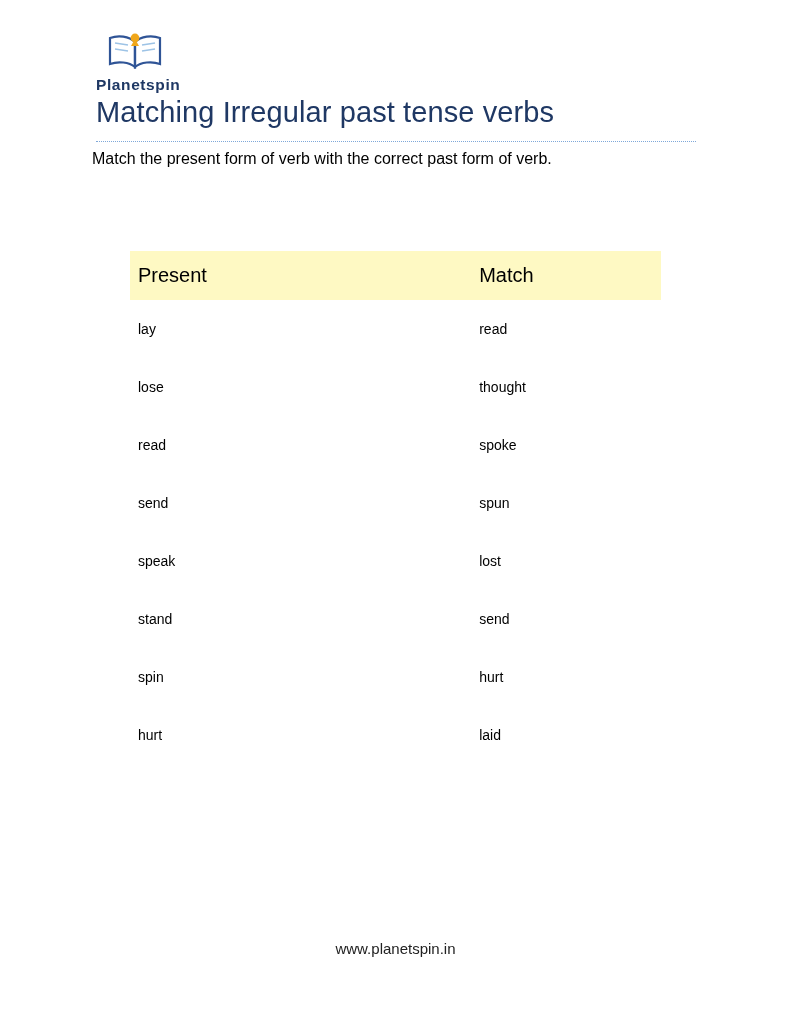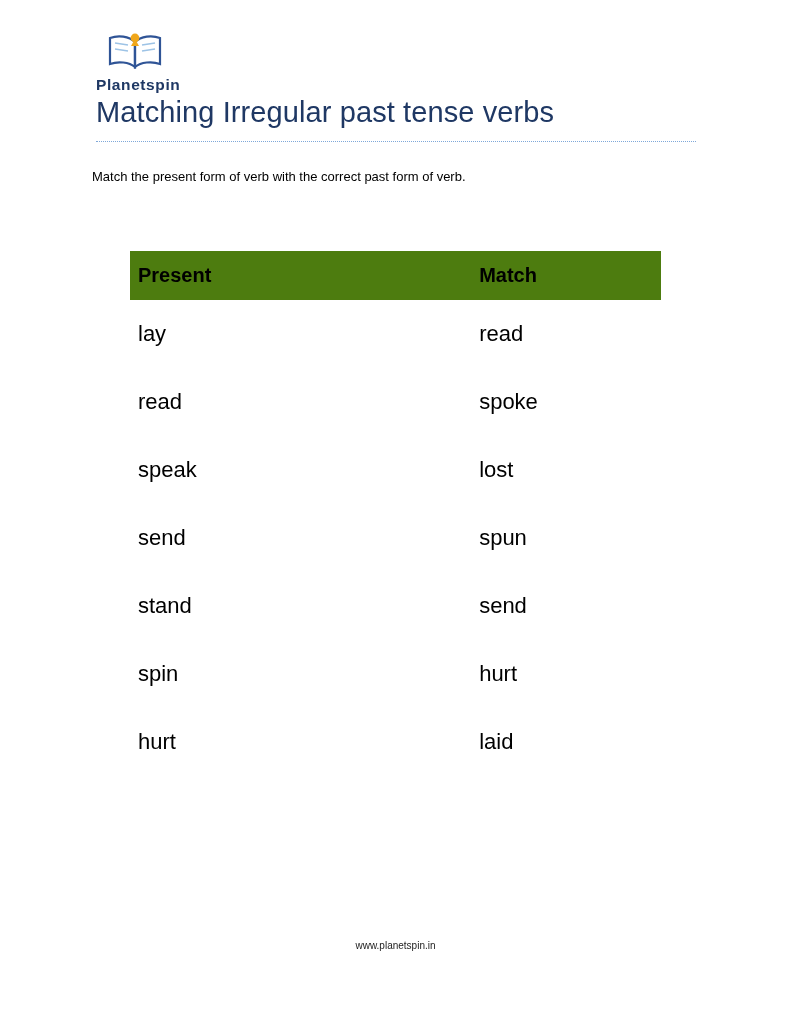--- a/index.html
+++ b/index.html
@@ -61,62 +61,62 @@
     left: 96px;
     top: 141px;
     width: 600px;
     border-top: 1.4px dotted #7fa8d9;
   }
 
   
   .instruction {
     position: absolute;
     left: 92px;
-    top: 160px;
+    top: 142px;
     width: 580px;
-    font-size: 13px;
+    font-size: 16px;
     line-height: 34px;
     color: #000000;
   }
 
   
   .verb-table {
     position: absolute;
     left: 130px;
     top: 251px;
     width: 531px;
     border-collapse: collapse;
   }
   .verb-table th {
-    background: #4d7c0f;
+    background: #fef9c3;
     text-align: left;
     font-size: 20px;
-    font-weight: bold;
+    font-weight: normal;
     padding: 13px 0 13px 8px;
     color: #000;
   }
   .verb-table th.col-present { width: 344px; }
   .verb-table th.col-past { width: 187px; }
   .verb-table td {
-    font-size: 22px;
+    font-size: 14px;
     padding: 21px 0 21px 8px;
     color: #000;
     vertical-align: top;
     border: none;
   }
   .verb-table tr td.cell-present { width: 344px; }
 
   
   .footer {
     position: absolute;
     left: 0;
     top: 940px;
     width: 791px;
     text-align: center;
-    font-size: 10px;
+    font-size: 15px;
     color: #222222;
   }
 </style>
 </head>
 <body>
 
 <div class="page">
 
   <div class="logo-block">
     <div class="logo-mark">
@@ -146,30 +146,34 @@
         <th class="col-present">Present</th>
         <th class="col-past">Match</th>
       </tr>
     </thead>
     <tbody>
       <tr>
         <td class="cell-present">lay</td>
         <td class="cell-past">read</td>
       </tr>
       <tr>
+        <td class="cell-present">lose</td>
+        <td class="cell-past">thought</td>
+      </tr>
+      <tr>
         <td class="cell-present">read</td>
         <td class="cell-past">spoke</td>
       </tr>
       <tr>
+        <td class="cell-present">send</td>
+        <td class="cell-past">spun</td>
+      </tr>
+      <tr>
         <td class="cell-present">speak</td>
         <td class="cell-past">lost</td>
-      </tr>
-      <tr>
-        <td class="cell-present">send</td>
-        <td class="cell-past">spun</td>
       </tr>
       <tr>
         <td class="cell-present">stand</td>
         <td class="cell-past">send</td>
       </tr>
       <tr>
         <td class="cell-present">spin</td>
         <td class="cell-past">hurt</td>
       </tr>
       <tr>

